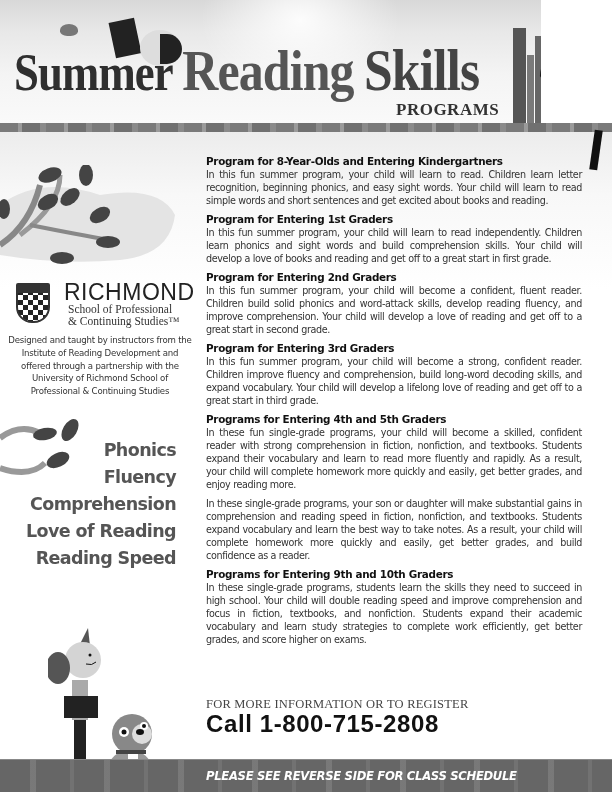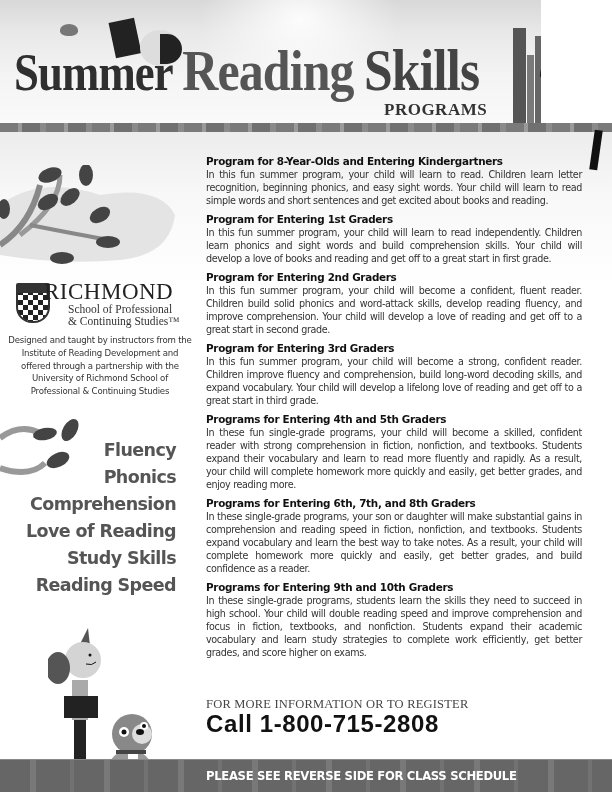--- a/index.html
+++ b/index.html
@@ -19,21 +19,21 @@
   .title {
     position: absolute; left: 14px; top: 36px; white-space: nowrap;
     font-family: "Liberation Serif", serif; font-weight: bold;
     font-size: 52px; letter-spacing: -1px; color: #3a3a3a;
     transform: scaleX(0.86); transform-origin: left top;
   }
   .title .t1 { color: #2f2f2f; }
   .title .t2 { color: #555; font-size: 58px; }
   .title .t3 { color: #444; font-size: 60px; }
   .programs-sub {
-    position: absolute; left: 384px; top: 100px;
+    position: absolute; left: 396px; top: 100px;
     font-family: "Liberation Serif", serif; font-weight: bold; font-size: 17px; color: #333; letter-spacing: 0.5px;
   }
   .band {
     position: absolute; left: 0; top: 123px; width: 612px; height: 9px;
     background: repeating-linear-gradient(90deg, #7a7a7a 0 18px, #9a9a9a 18px 22px, #707070 22px 40px, #8a8a8a 40px 46px);
   }
   .body-bg {
     position: absolute; left: 0; top: 132px; width: 612px; height: 630px;
     background: linear-gradient(180deg, #ececec 0%, #f8f8f8 10%, #fff 25%);
   }
@@ -54,21 +54,21 @@
     position: absolute; left: 0; top: 165px; width: 180px; height: 100px;
   }
   .logo { position: absolute; left: 16px; top: 283px; width: 170px; height: 50px; }
   .shield {
     position: absolute; left: 0; top: 0; width: 34px; height: 40px;
     border: 2px solid #333; border-radius: 2px 2px 16px 16px;
     background:
       conic-gradient(#222 25%, #fff 0 50%, #222 0 75%, #fff 0) 0 10px / 10px 10px;
   }
   .shield::before { content: ""; position: absolute; left: 0; top: 0; right: 0; height: 8px; background: #333; }
-  .logo-name { position: absolute; left: 28px; top: -4px; font-family: Liberation Serif, serif; font-size: 23px; color: #222; letter-spacing: 0.5px; }
+  .logo-name { position: absolute; left: 48px; top: -4px; font-family: Liberation Sans, sans-serif; font-size: 23px; color: #222; letter-spacing: 0.5px; }
   .logo-sub1 { position: absolute; left: 52px; top: 20px; font-family: "Liberation Serif", serif; font-size: 11.5px; color: #333; white-space: nowrap; text-align: center; }
   .logo-sub2 { position: absolute; left: 52px; top: 32px; font-family: "Liberation Serif", serif; font-size: 11.5px; color: #333; white-space: nowrap; text-align: center; }
   .credit {
     position: absolute; left: 8px; top: 334px; width: 184px;
     font-family: "DejaVu Sans", sans-serif; font-size: 8.6px; line-height: 12.8px;
     text-align: center; color: #333; letter-spacing: -0.2px;
   }
   .skills {
     position: absolute; left: 20px; top: 437px; width: 156px; text-align: right;
   }
@@ -102,21 +102,21 @@
   }
   .footer {
     position: absolute; left: 0; top: 759px; width: 612px; height: 33px;
     background:
       repeating-linear-gradient(90deg, transparent 0 30px, rgba(255,255,255,0.12) 30px 36px, transparent 36px 70px, rgba(255,255,255,0.08) 70px 74px),
       #666;
     border-top: 1px solid #888;
   }
   .footer-text {
     position: absolute; left: 206px; top: 9px;
-    font-family: "DejaVu Sans", sans-serif; font-weight: bold; font-size: 11.6px; color: #fff; letter-spacing: -0.3px; white-space: nowrap;
+    font-family: "DejaVu Sans", sans-serif; font-weight: bold; font-size: 11.6px; color: #fff; letter-spacing: -0.3px; white-space: nowrap; font-style: italic;
   }
 </style>
 </head>
 <body>
 
 <div class="header">
   <div class="rays"></div>
   <div class="bird"></div>
   <div class="boy-book"></div>
   <div class="boy-head"></div>
@@ -165,25 +165,24 @@
 <div class="credit">Designed and taught by instructors from the Institute of Reading Development and offered through a partnership with the University of Richmond School of Professional &amp; Continuing Studies</div>
 
 <svg class="vine" viewBox="0 0 80 60">
   <path d="M0 20 Q20 5 40 15 M0 50 Q30 60 45 45" stroke="#999" stroke-width="6" fill="none"></path>
   <ellipse cx="45" cy="16" rx="12" ry="6" fill="#444" transform="rotate(-10 45 16)"></ellipse>
   <ellipse cx="70" cy="12" rx="7" ry="12" fill="#444" transform="rotate(30 70 12)"></ellipse>
   <ellipse cx="58" cy="42" rx="12" ry="7" fill="#444" transform="rotate(-25 58 42)"></ellipse>
 </svg>
 
 <div class="skills">
+  <div>Phonics</div>
   <div>Fluency</div>
-  <div>Phonics</div>
   <div>Comprehension</div>
   <div>Love of Reading</div>
-  <div>Study Skills</div>
   <div>Reading Speed</div>
 </div>
 
 <svg class="figure" style="left:48px;top:628px;" width="60" height="160" viewBox="0 0 60 160">
   <path d="M30 20 L40 0 L42 18 Z" fill="#555"></path>
   <circle cx="35" cy="32" r="18" fill="#d4d4d4"></circle>
   <circle cx="42" cy="27" r="1.5" fill="#111"></circle>
   <path d="M38 36 Q44 38 48 34" stroke="#111" stroke-width="1" fill="none"></path>
   <ellipse cx="10" cy="40" rx="12" ry="16" fill="#555"></ellipse>
   <rect x="24" y="52" width="16" height="40" fill="#aaa"></rect>
@@ -219,21 +218,20 @@
   </div>
   <div class="prog">
     <h3>Program for Entering 3rd Graders</h3>
     <p>In this fun summer program, your child will become a strong, confident reader. Children improve fluency and comprehension, build long-word decoding skills, and expand vocabulary. Your child will develop a lifelong love of reading and get off to a great start in third grade.</p>
   </div>
   <div class="prog">
     <h3>Programs for Entering 4th and 5th Graders</h3>
     <p>In these fun single-grade programs, your child will become a skilled, confident reader with strong comprehension in fiction, nonfiction, and textbooks. Students expand their vocabulary and learn to read more fluently and rapidly. As a result, your child will complete homework more quickly and easily, get better grades, and enjoy reading more.</p>
   </div>
   <div class="prog">
-    <h3>Programs for Entering 6th, 7th, and 8th Graders</h3>
     <p>In these single-grade programs, your son or daughter will make substantial gains in comprehension and reading speed in fiction, nonfiction, and textbooks. Students expand vocabulary and learn the best way to take notes. As a result, your child will complete homework more quickly and easily, get better grades, and build confidence as a reader.</p>
   </div>
   <div class="prog">
     <h3>Programs for Entering 9th and 10th Graders</h3>
     <p>In these single-grade programs, students learn the skills they need to succeed in high school. Your child will double reading speed and improve comprehension and focus in fiction, textbooks, and nonfiction. Students expand their academic vocabulary and learn study strategies to complete work efficiently, get better grades, and score higher on exams.</p>
   </div>
 </div>
 
 <div class="cta-label">FOR MORE INFORMATION OR TO REGISTER</div>
 <div class="cta-phone">Call 1-800-715-2808</div>

